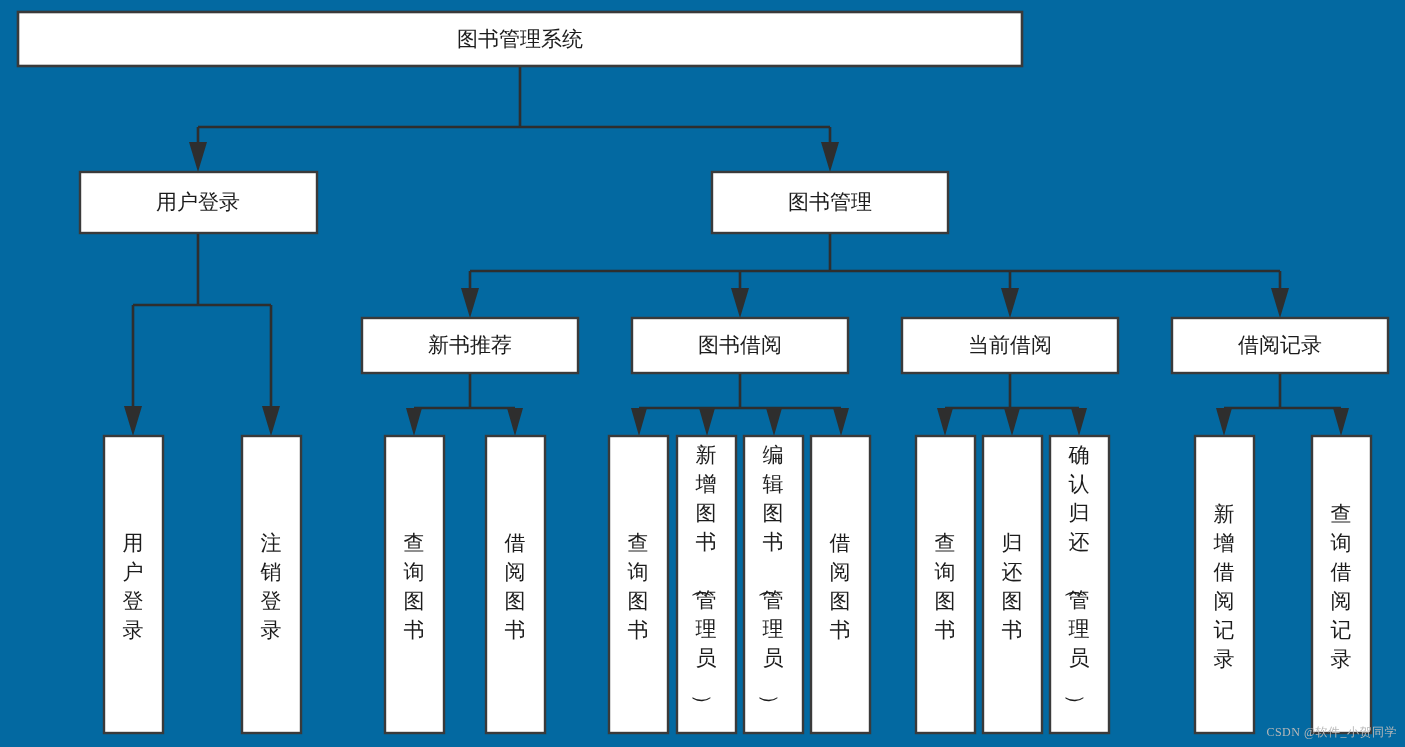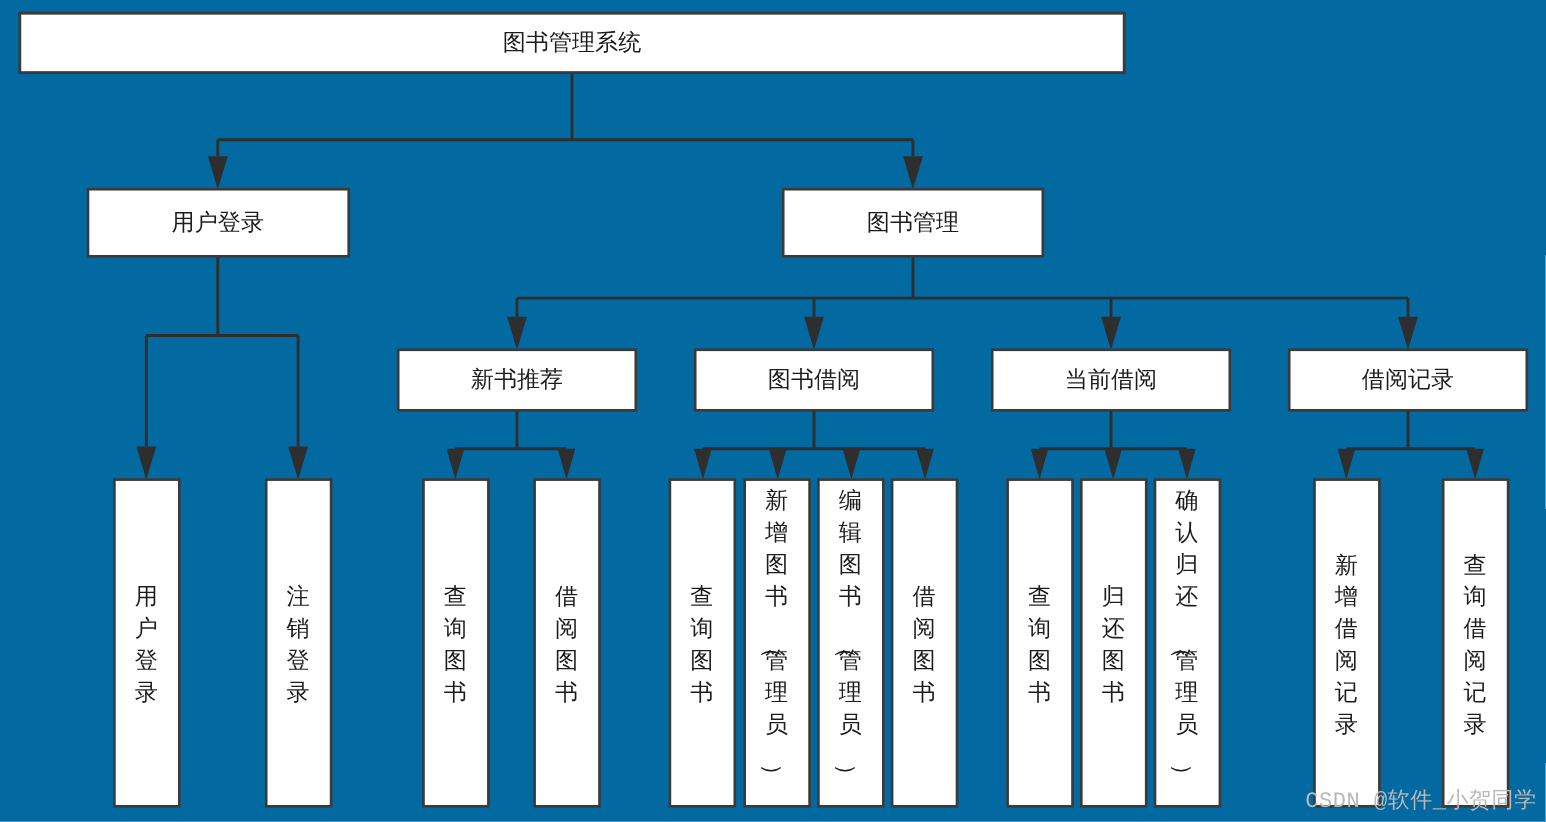--- a/index.html
+++ b/index.html
@@ -57,22 +57,22 @@
   .node-label-v {
     font-family: "DejaVu Sans", "Liberation Sans", sans-serif;
     font-size: 21px;
     fill: #1c1c1c;
     text-anchor: middle;
   }
   .watermark-text {
     position: absolute;
     right: 8px;
     bottom: 6px;
-    font-family: Liberation Mono, monospace;
-    font-size: 20px;
+    font-family: Liberation Serif, serif;
+    font-size: 12px;
     color: #b9b9b9;
     letter-spacing: 0.5px;
     white-space: nowrap;
     user-select: none;
   }
 </style>
 </head>
 <body>
 
 <div id="diagram-root">

